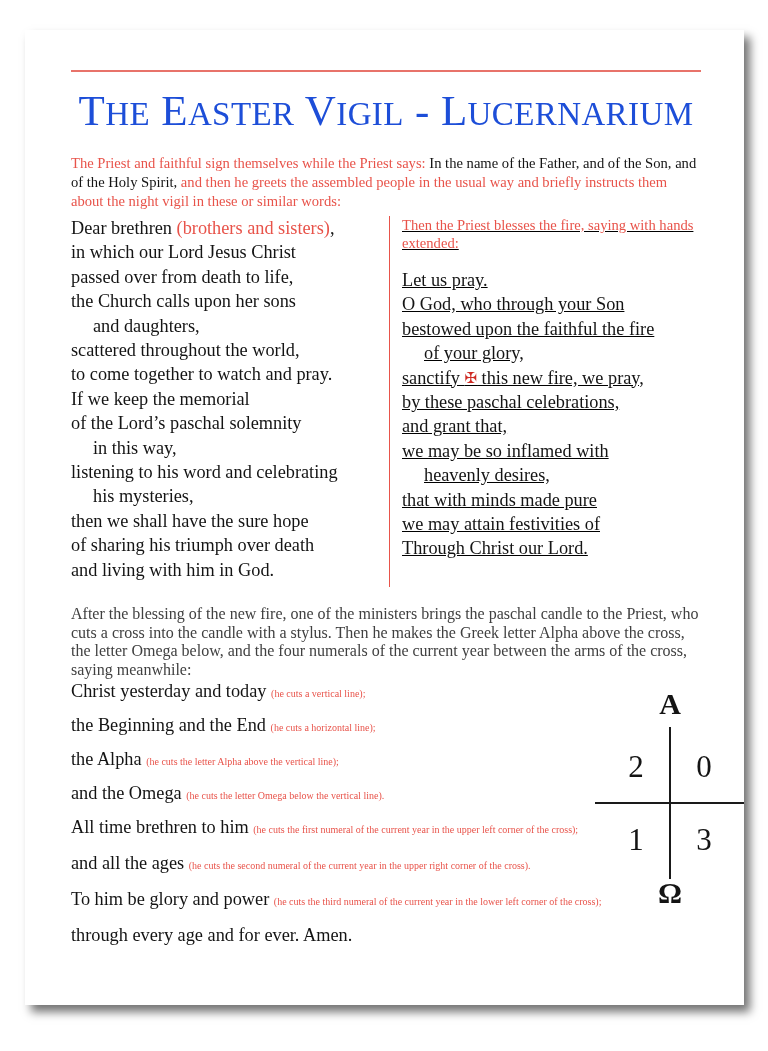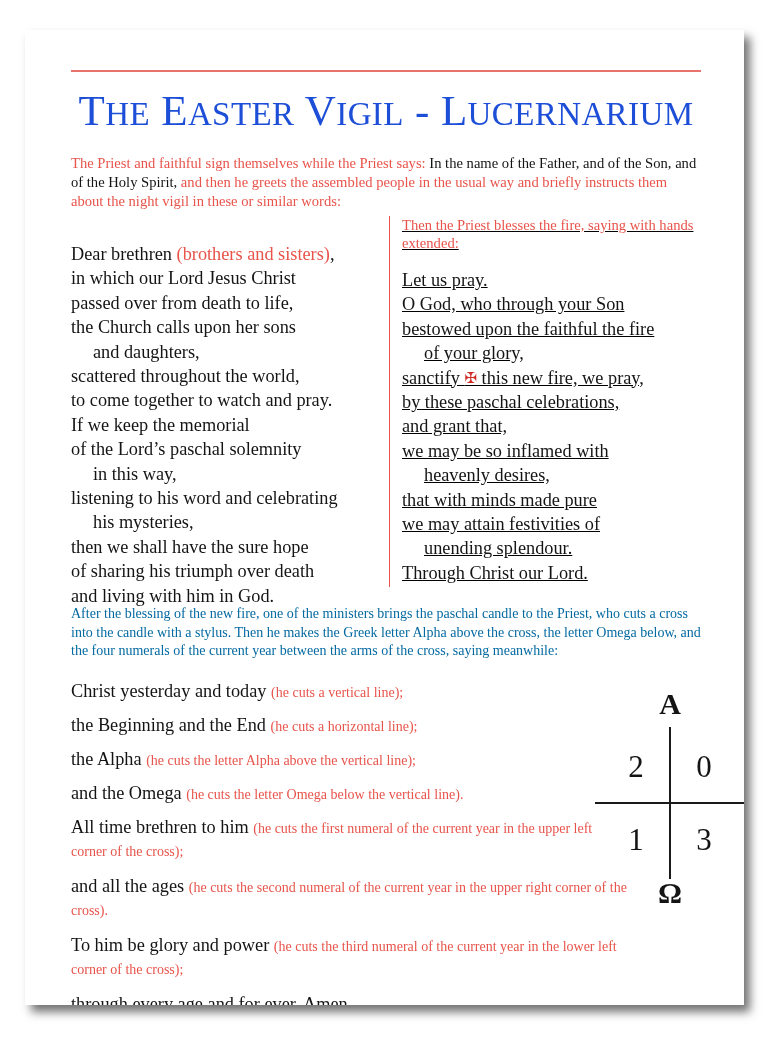--- a/index.html
+++ b/index.html
@@ -79,21 +79,20 @@
     left: 0;
     top: 186px;
     width: 630px;
     height: 375px;
   }
   .col-left {
     position: absolute;
     left: 0;
     top: 0;
     width: 305px;
-    margin-top: 26px;
   }
   .col-divider {
     position: absolute;
     left: 318px;
     top: 0;
     width: 1.4px;
     height: 371px;
     background: #e8534a;
   }
   .col-right {
@@ -127,41 +126,41 @@
     font-size: 15px;
     vertical-align: 1px;
   }
 
   
   .mid-rubric {
     position: absolute;
     left: 0;
     top: 575px;
     width: 634px;
-    font-size: 14px;
+    font-size: 16px;
     line-height: 18.6px;
-    color: #0369a1;
+    color: #404040;
   }
 
   
   .inscriptions {
     position: absolute;
     left: 0;
     top: 650px;
     width: 560px;
   }
   .insc {
     color: #141414;
     font-size: 18.3px;
     line-height: 23px;
     margin-bottom: 11px;
   }
   .insc .rub {
     color: #e8534a;
-    font-size: 14px;
+    font-size: 10px;
     line-height: 18px;
     font-family: Liberation Serif, serif;
   }
   .insc.two-line { margin-bottom: 13px; }
 
   
   .cross-fig {
     position: absolute;
     left: 512px;
     top: 655px;
@@ -259,21 +258,20 @@
           <div class="line">O God, who through your Son</div>
           <div class="line">bestowed upon the faithful the fire</div>
           <div class="line indent">of your glory,</div>
           <div class="line"><span>sanctify </span><span class="cross-glyph">✠</span><span> this new fire, we pray,</span></div>
           <div class="line">by these paschal celebrations,</div>
           <div class="line">and grant that,</div>
           <div class="line">we may be so inflamed with</div>
           <div class="line indent">heavenly desires,</div>
           <div class="line">that with minds made pure</div>
           <div class="line">we may attain festivities of</div>
-          <div class="line indent">unending splendour.</div>
           <div class="line">Through Christ our Lord.</div>
         </div>
       </div>
 
     </div>
 
     <div class="mid-rubric">After the blessing of the new fire, one of the ministers brings the paschal candle to the Priest, who cuts a cross into the candle with a stylus. Then he makes the Greek letter Alpha above the cross, the letter Omega below, and the four numerals of the current year between the arms of the cross, saying meanwhile:</div>
 
     <div class="inscriptions">
       <div class="insc"><span>Christ yesterday and today </span><span class="rub">(he cuts a vertical line);</span></div>

